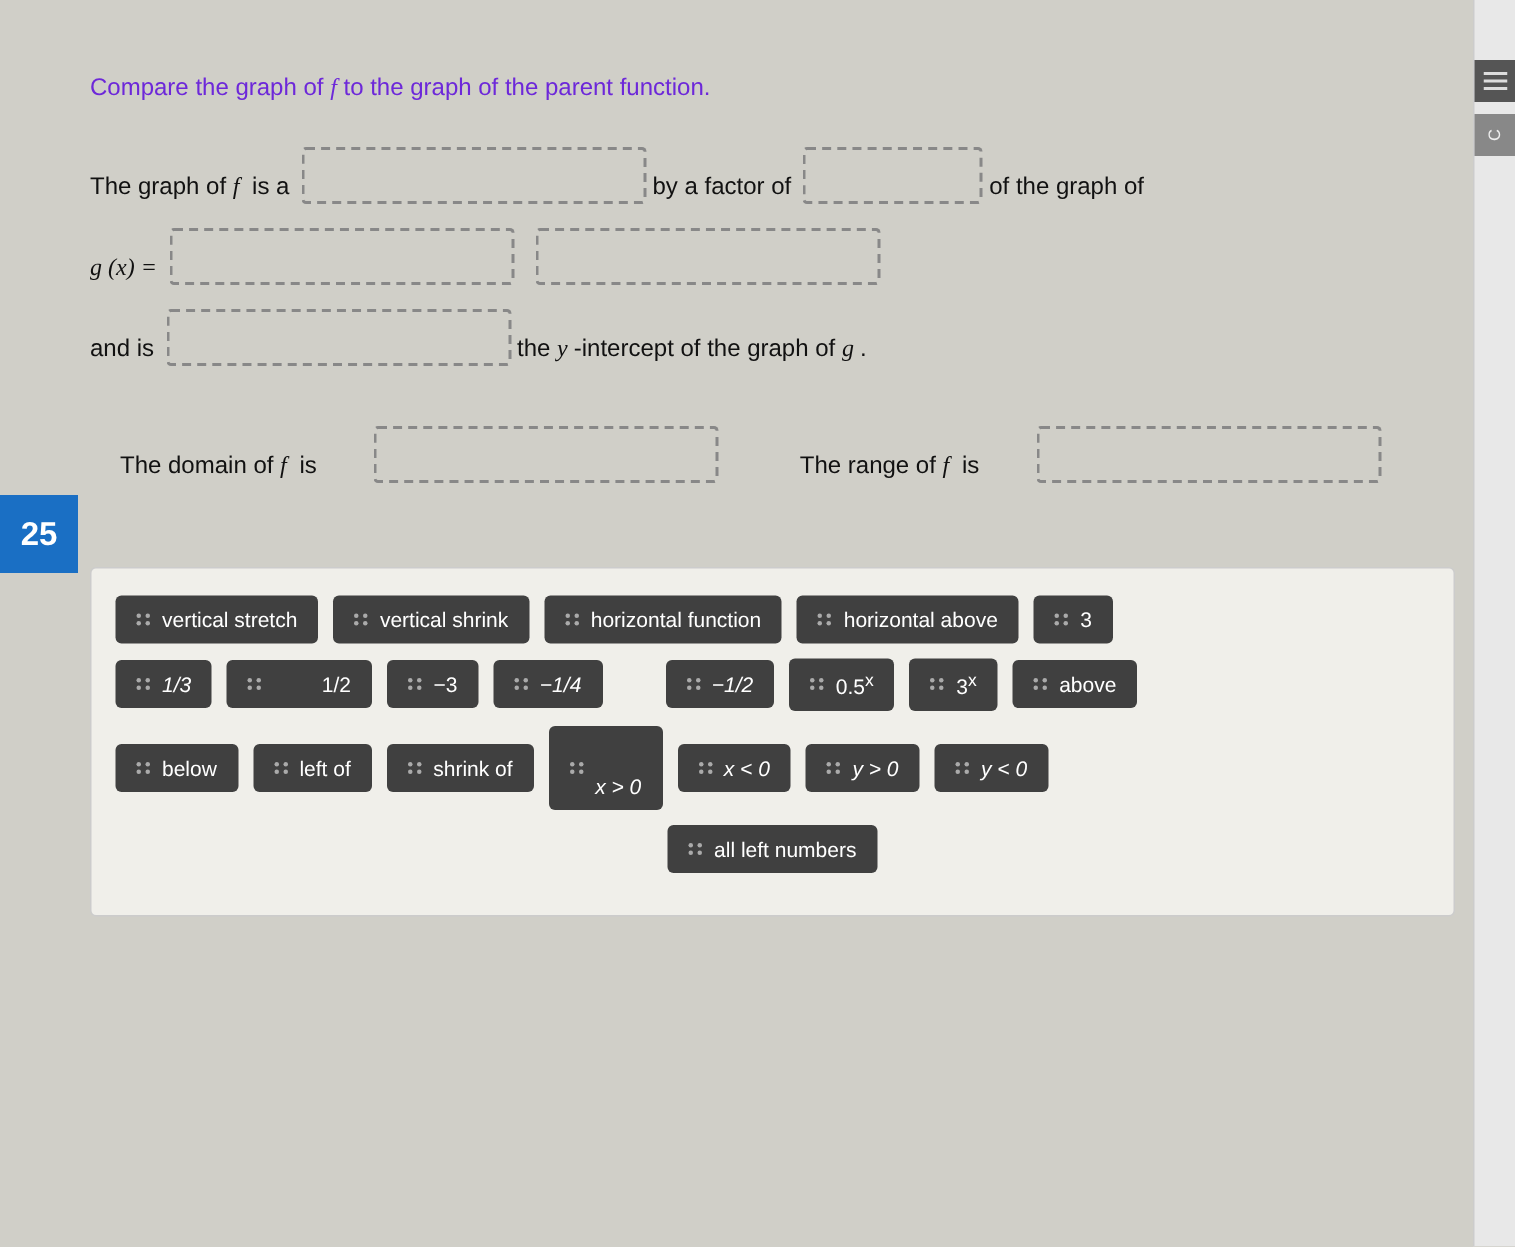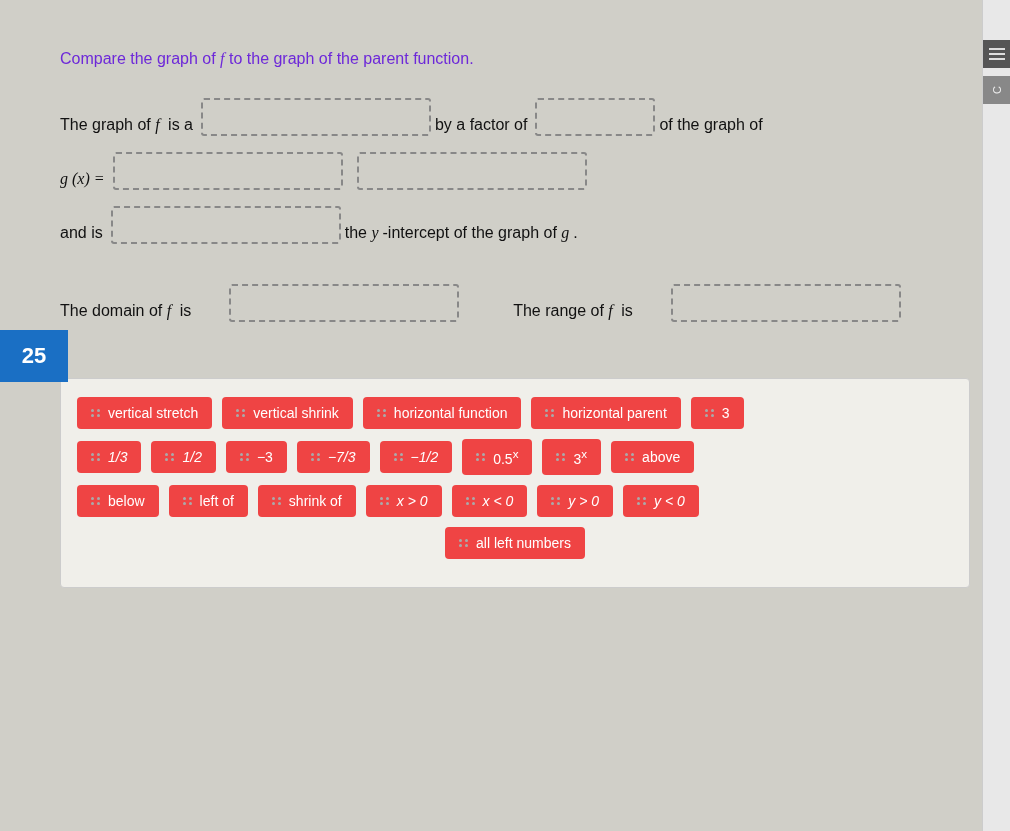--- a/index.html
+++ b/index.html
@@ -22,21 +22,21 @@
       background: #d0cfc8;
       position: relative;
       padding: 20px 0 0 0;
     }
 
     
     .question-number {
       position: absolute;
       left: 0;
       top: 330px;
-      width: 68px;
+      width: 52px;
       height: 52px;
       background: #1a6fc4;
       color: white;
       display: flex;
       align-items: center;
       justify-content: center;
       font-size: 22px;
       font-weight: bold;
       font-family: Arial, sans-serif;
       z-index: 10;
@@ -126,21 +126,21 @@
       display: flex;
       flex-wrap: wrap;
       gap: 10px;
       margin-bottom: 10px;
       align-items: center;
     }
 
     .token {
       display: inline-flex;
       align-items: center;
-      background: #ef4444;
+      background: #404040;
       color: #fff;
       border-radius: 4px;
       padding: 8px 14px;
       font-size: 14px;
       font-family: Arial, sans-serif;
       cursor: grab;
       user-select: none;
       white-space: nowrap;
     }
 
@@ -230,21 +230,21 @@
       </div>
 
       <div class="sentence-line">
         <span>and is</span>
         <span class="fill-box fill-box-lg"></span>
         <span>the <span class="math">y</span>-intercept of the graph of <span class="math">g</span>.</span>
       </div>
 
       <div style="height:24px;"></div>
 
-      <div class="sentence-line" style="gap:30px;">
+      <div class="sentence-line" style="gap:30px;margin-left:20px;">
         <span>The domain of <span class="math">f</span> is</span>
         <span class="fill-box fill-box-lg"></span>
         <span style="margin-left:20px;">The range of <span class="math">f</span> is</span>
         <span class="fill-box fill-box-lg"></span>
       </div>
 
     </div>
 
     <div class="tokens-section">
 
@@ -272,21 +272,21 @@
               <span></span>
             </span>
           <span>horizontal function</span>
         </div>
 
         <div class="token">
           <span class="token-dots">
               <span></span>
               <span></span>
             </span>
-          <span>horizontal parent</span>
+          <span>horizontal above</span>
         </div>
 
         <div class="token" style="min-width:50px;justify-content:center;">
           <span class="token-dots">
               <span></span>
               <span></span>
             </span>
           <span>3</span>
         </div>
 
@@ -300,40 +300,40 @@
               <span></span>
             </span>
           <span style="font-style:italic;">1/3</span>
         </div>
 
         <div class="token" style="min-width:60px;justify-content:center;">
           <span class="token-dots">
               <span></span>
               <span></span>
             </span>
-          <span style="font-style:italic;">1/2</span>
+          <span style="margin-left:32px;">1/2</span>
         </div>
 
         <div class="token" style="min-width:60px;justify-content:center;">
           <span class="token-dots">
               <span></span>
               <span></span>
             </span>
           <span>−3</span>
         </div>
 
         <div class="token" style="min-width:70px;justify-content:center;">
           <span class="token-dots">
               <span></span>
               <span></span>
             </span>
-          <span style="font-style:italic;">−7/3</span>
-        </div>
-
-        <div class="token" style="min-width:70px;">
+          <span style="font-style:italic;">−1/4</span>
+        </div>
+
+        <div class="token" style="min-width:70px;margin-left:32px;">
           <span class="token-dots">
               <span></span>
               <span></span>
             </span>
           <span style="font-style:italic;">−1/2</span>
         </div>
 
         <div class="token">
           <span class="token-dots">
               <span></span>
@@ -384,21 +384,21 @@
               <span></span>
             </span>
           <span>shrink of</span>
         </div>
 
         <div class="token">
           <span class="token-dots">
               <span></span>
               <span></span>
             </span>
-          <span style="font-style:italic;">x &gt; 0</span>
+          <span style="font-style:italic;margin-top:24px;">x &gt; 0</span>
         </div>
 
         <div class="token">
           <span class="token-dots">
               <span></span>
               <span></span>
             </span>
           <span style="font-style:italic;">x &lt; 0</span>
         </div>
 

